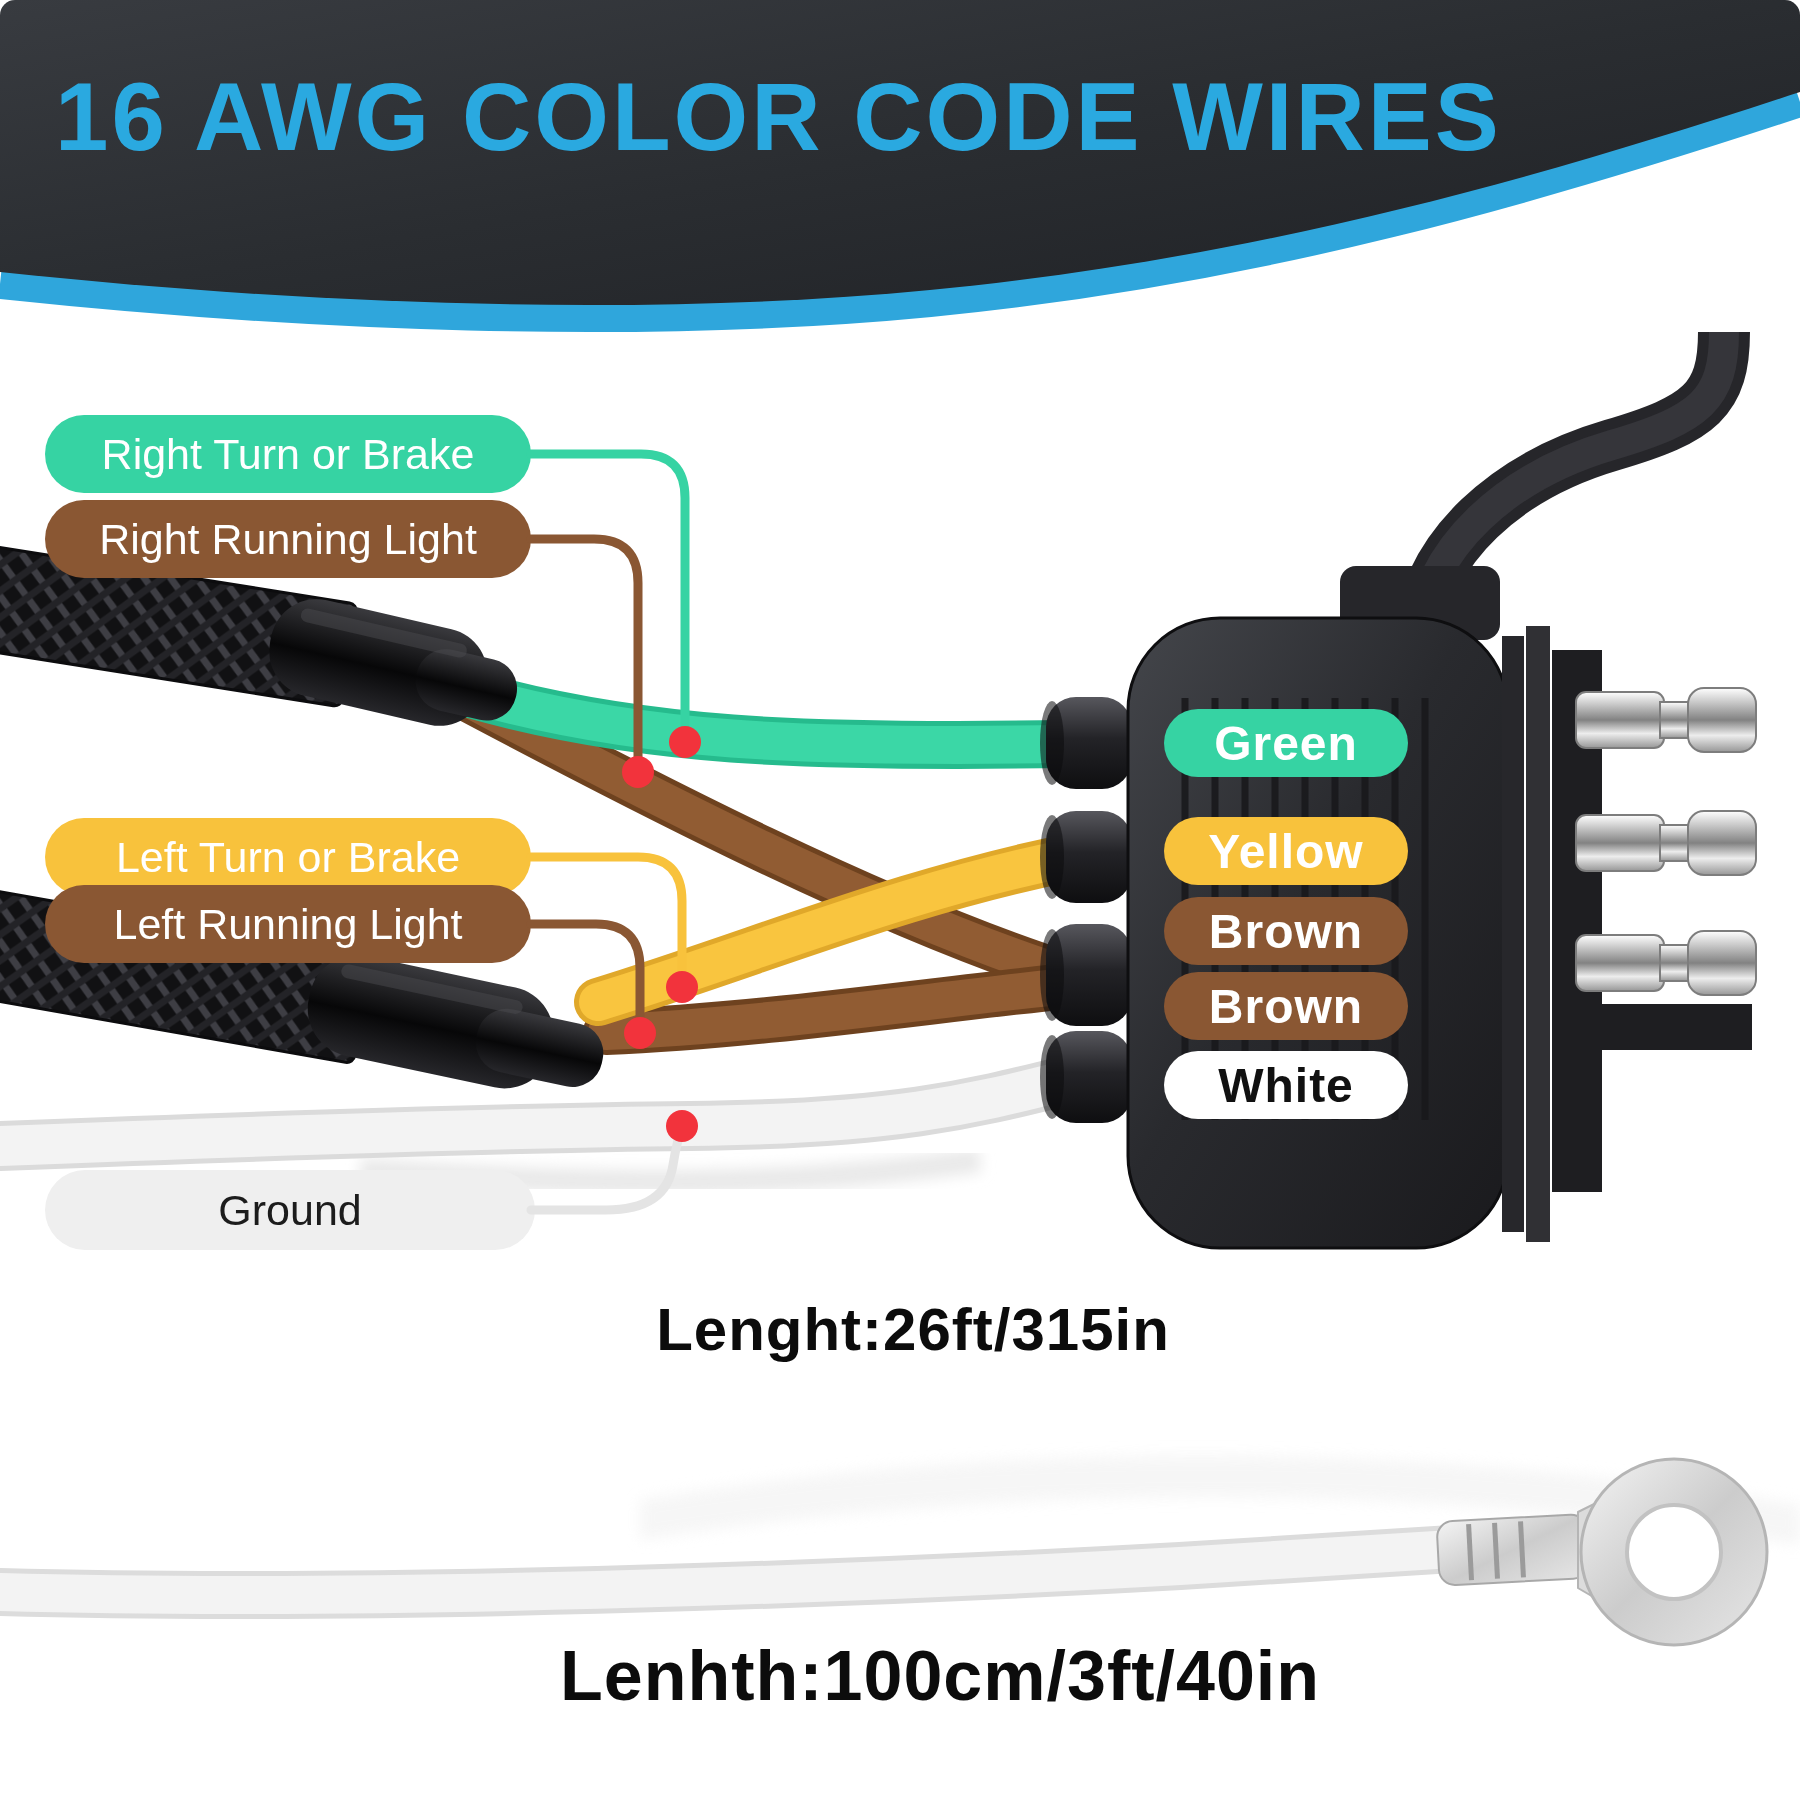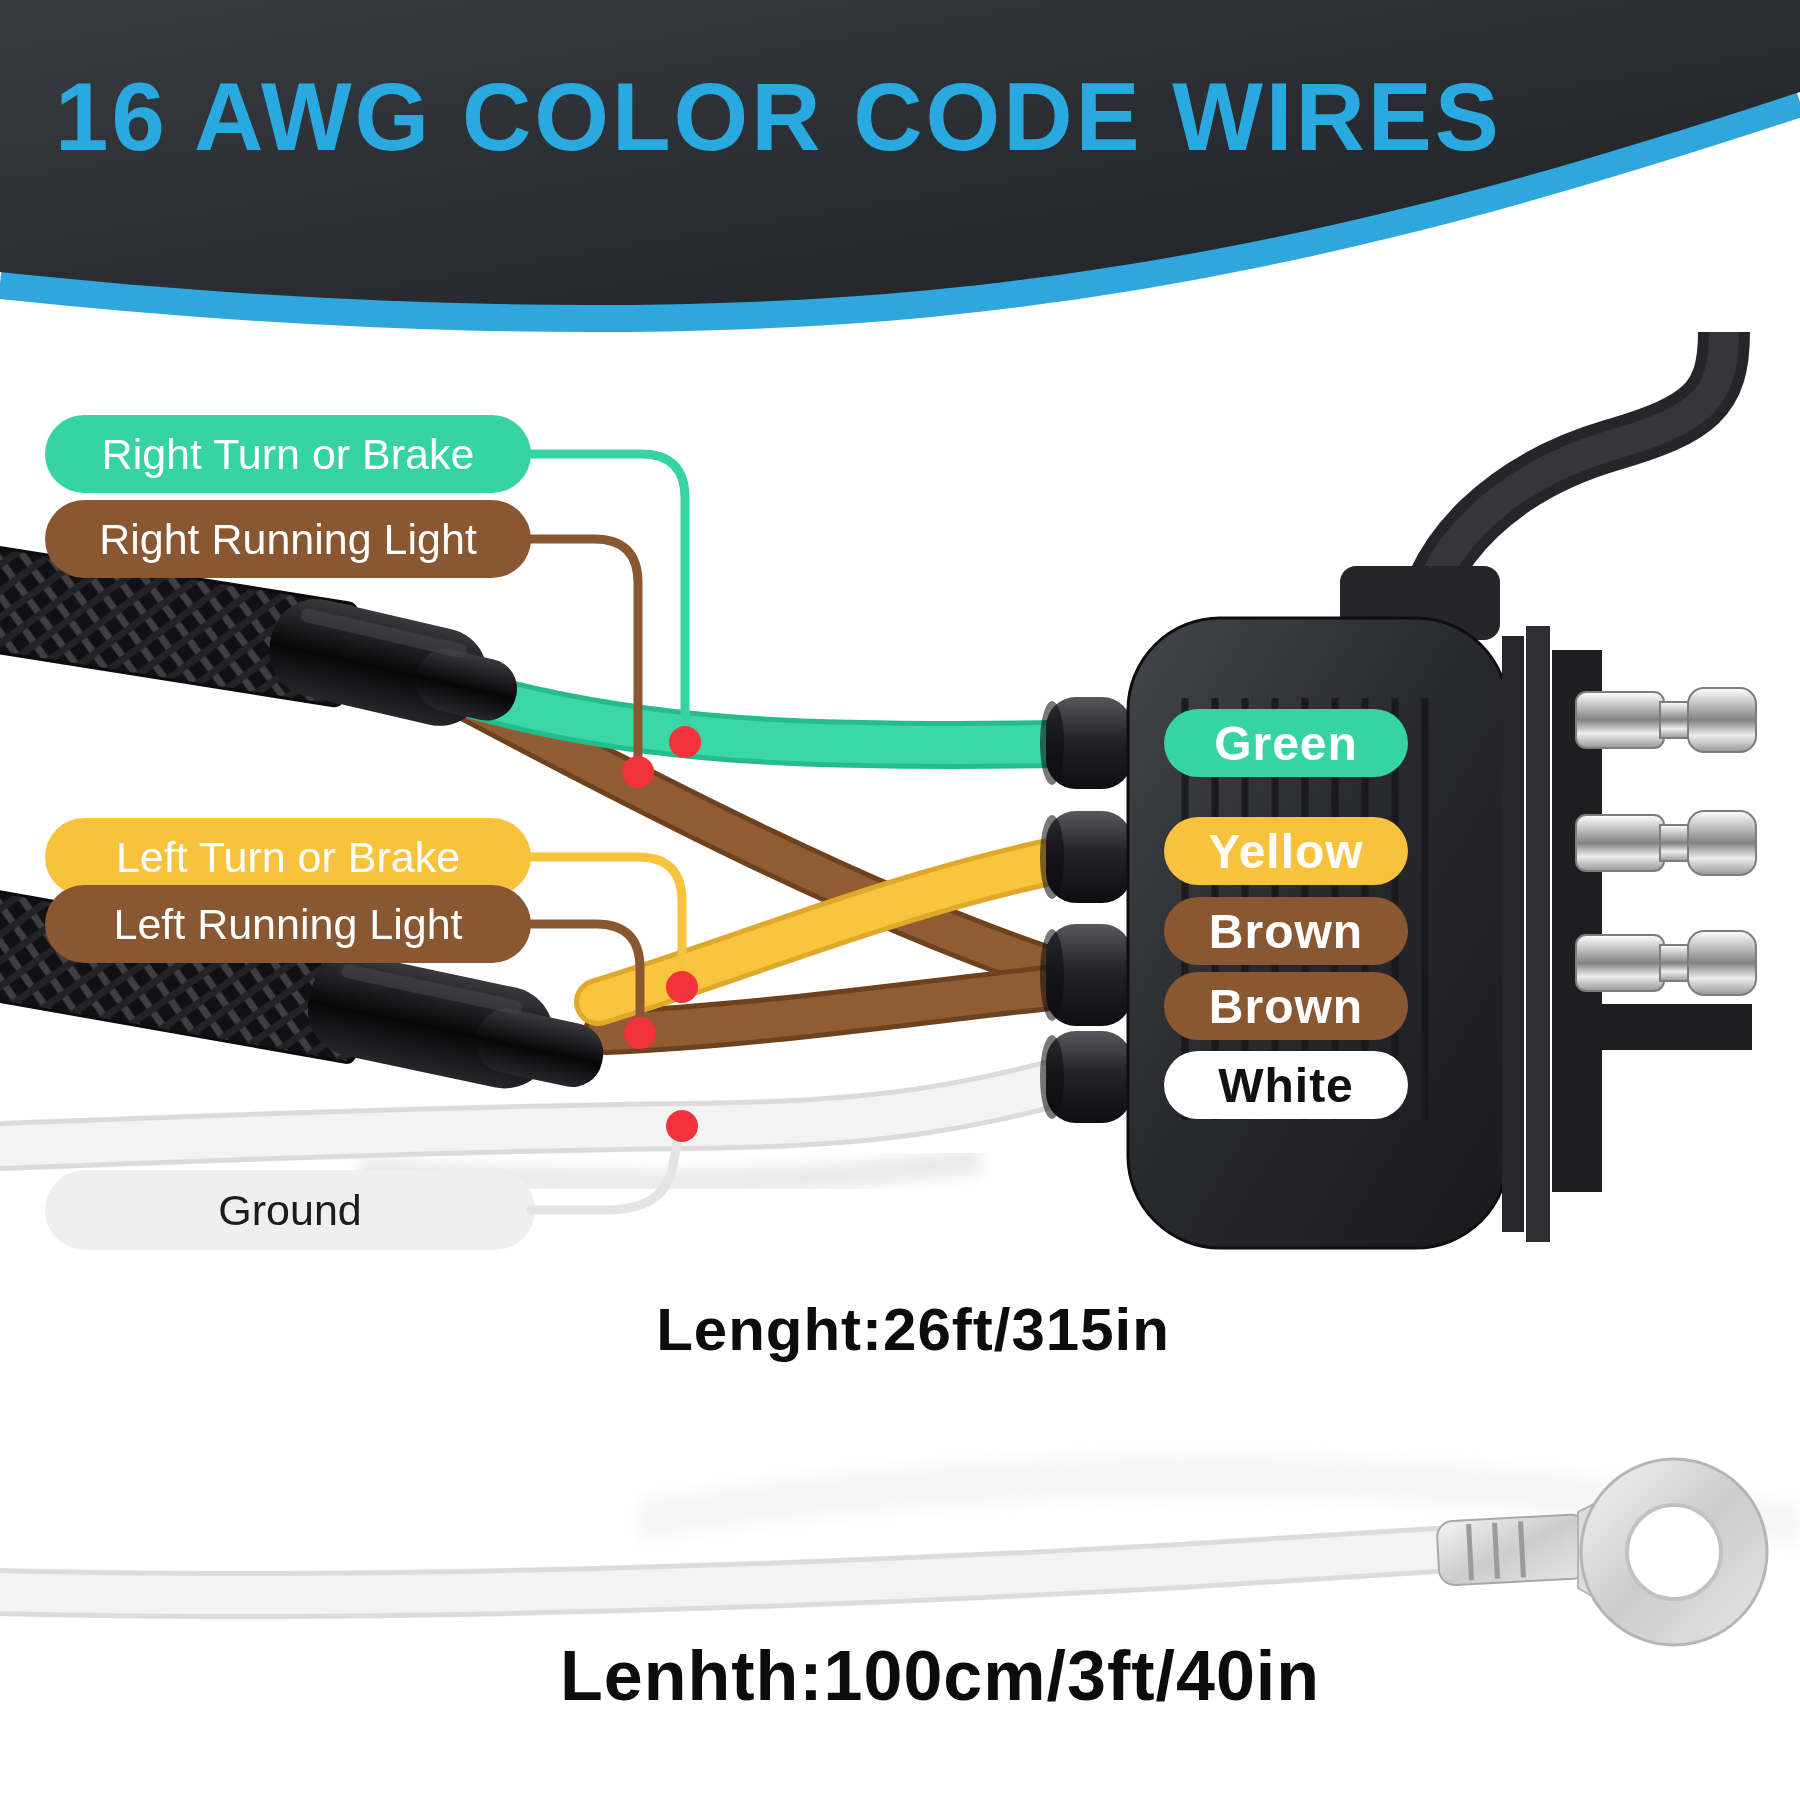--- a/index.html
+++ b/index.html
@@ -1,16 +1,16 @@
 <!DOCTYPE html>
 <html><head>
 <meta charset="utf-8">
 <style>
   html,body{margin:0;padding:0;background:#ffffff;}
-  .stage{width:1800px;height:1800px;position:relative;overflow:hidden;background:#ffffff;}
+  .stage{width:1800px;height:1800px;position:relative;overflow:hidden;background:#ffffff;border-radius:15px;}
   svg{display:block;}
   svg text{font-family:"Liberation Sans", sans-serif;}
   .title-text{font-size:96px;font-weight:bold;letter-spacing:3px;}
   .pill-text{font-size:43px;fill:#ffffff;}
   .pill-text-dark{font-size:43px;fill:#1c1c1c;}
   .conn-text{font-size:48px;font-weight:bold;letter-spacing:1px;fill:#ffffff;}
   .conn-text-dark{font-size:48px;font-weight:bold;letter-spacing:1px;fill:#111111;}
   .len-top{font-size:60px;font-weight:bold;fill:#0c0c0c;letter-spacing:1px;}
   .len-bottom{font-size:70px;font-weight:bold;fill:#0c0c0c;letter-spacing:1px;}
 </style>

